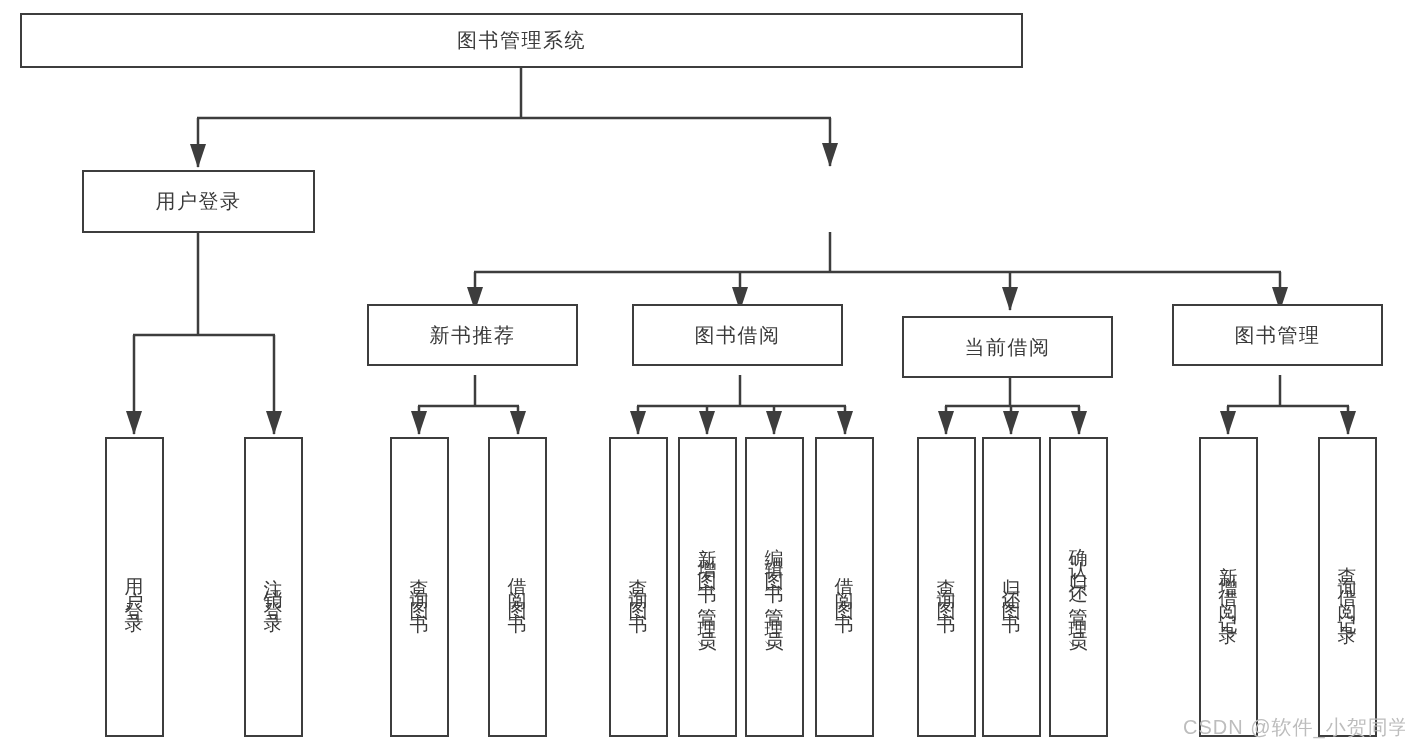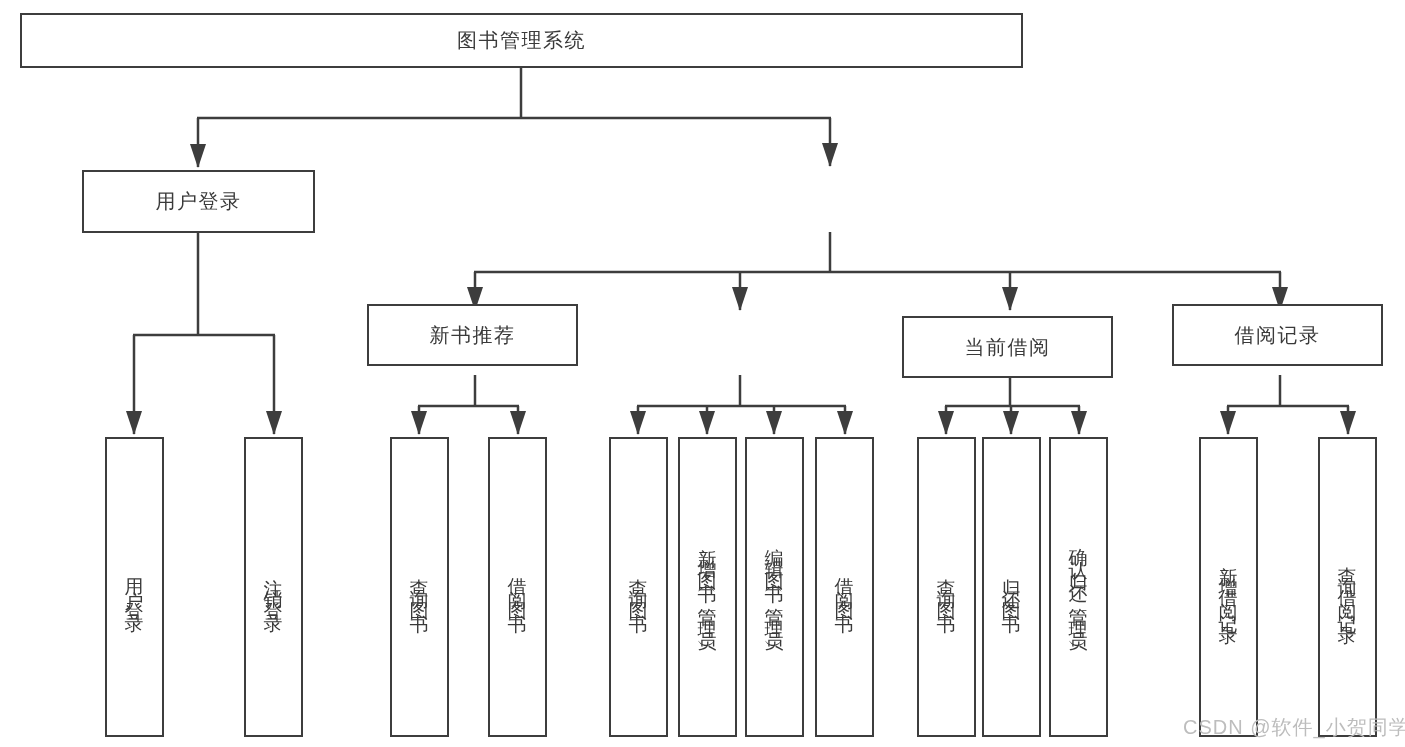--- a/index.html
+++ b/index.html
@@ -155,25 +155,28 @@
     <span class="hlabel">图书管理系统</span>
   </div>
 
   <div class="box node-login">
     <span class="hlabel">用户登录</span>
   </div>
 
   <div class="box module mod-1">
     <span class="hlabel">新书推荐</span>
   </div>
+  <div class="box module mod-2">
+    <span class="hlabel">图书借阅</span>
+  </div>
   <div class="box module mod-3">
     <span class="hlabel">当前借阅</span>
   </div>
   <div class="box module mod-4">
-    <span class="hlabel">借阅记录</span>
+    <span class="hlabel">图书管理</span>
   </div>
 
   <div class="box leaf leaf-1">
     <span class="vtext">用户登录</span>
   </div>
   <div class="box leaf leaf-2">
     <span class="vtext">注销登录</span>
   </div>
   <div class="box leaf leaf-3">
     <span class="vtext">查询图书</span>

